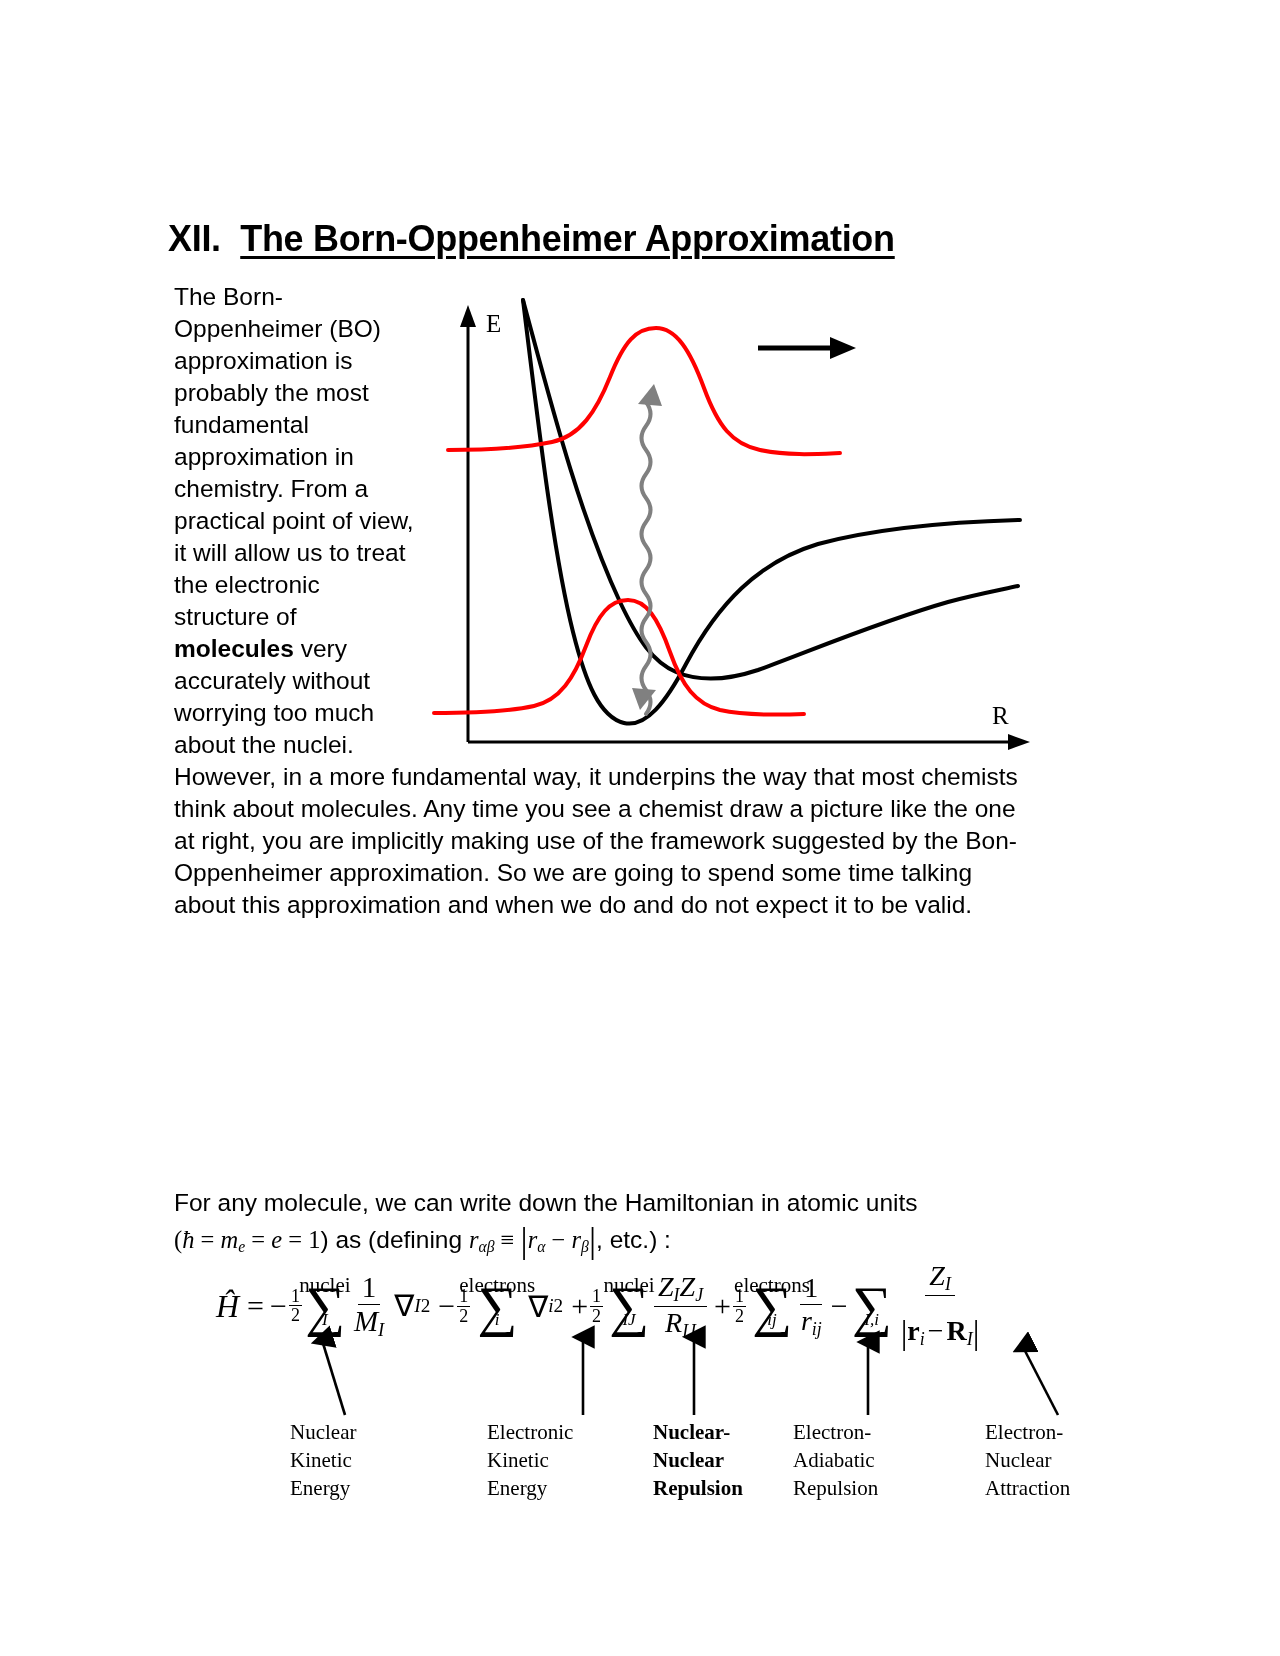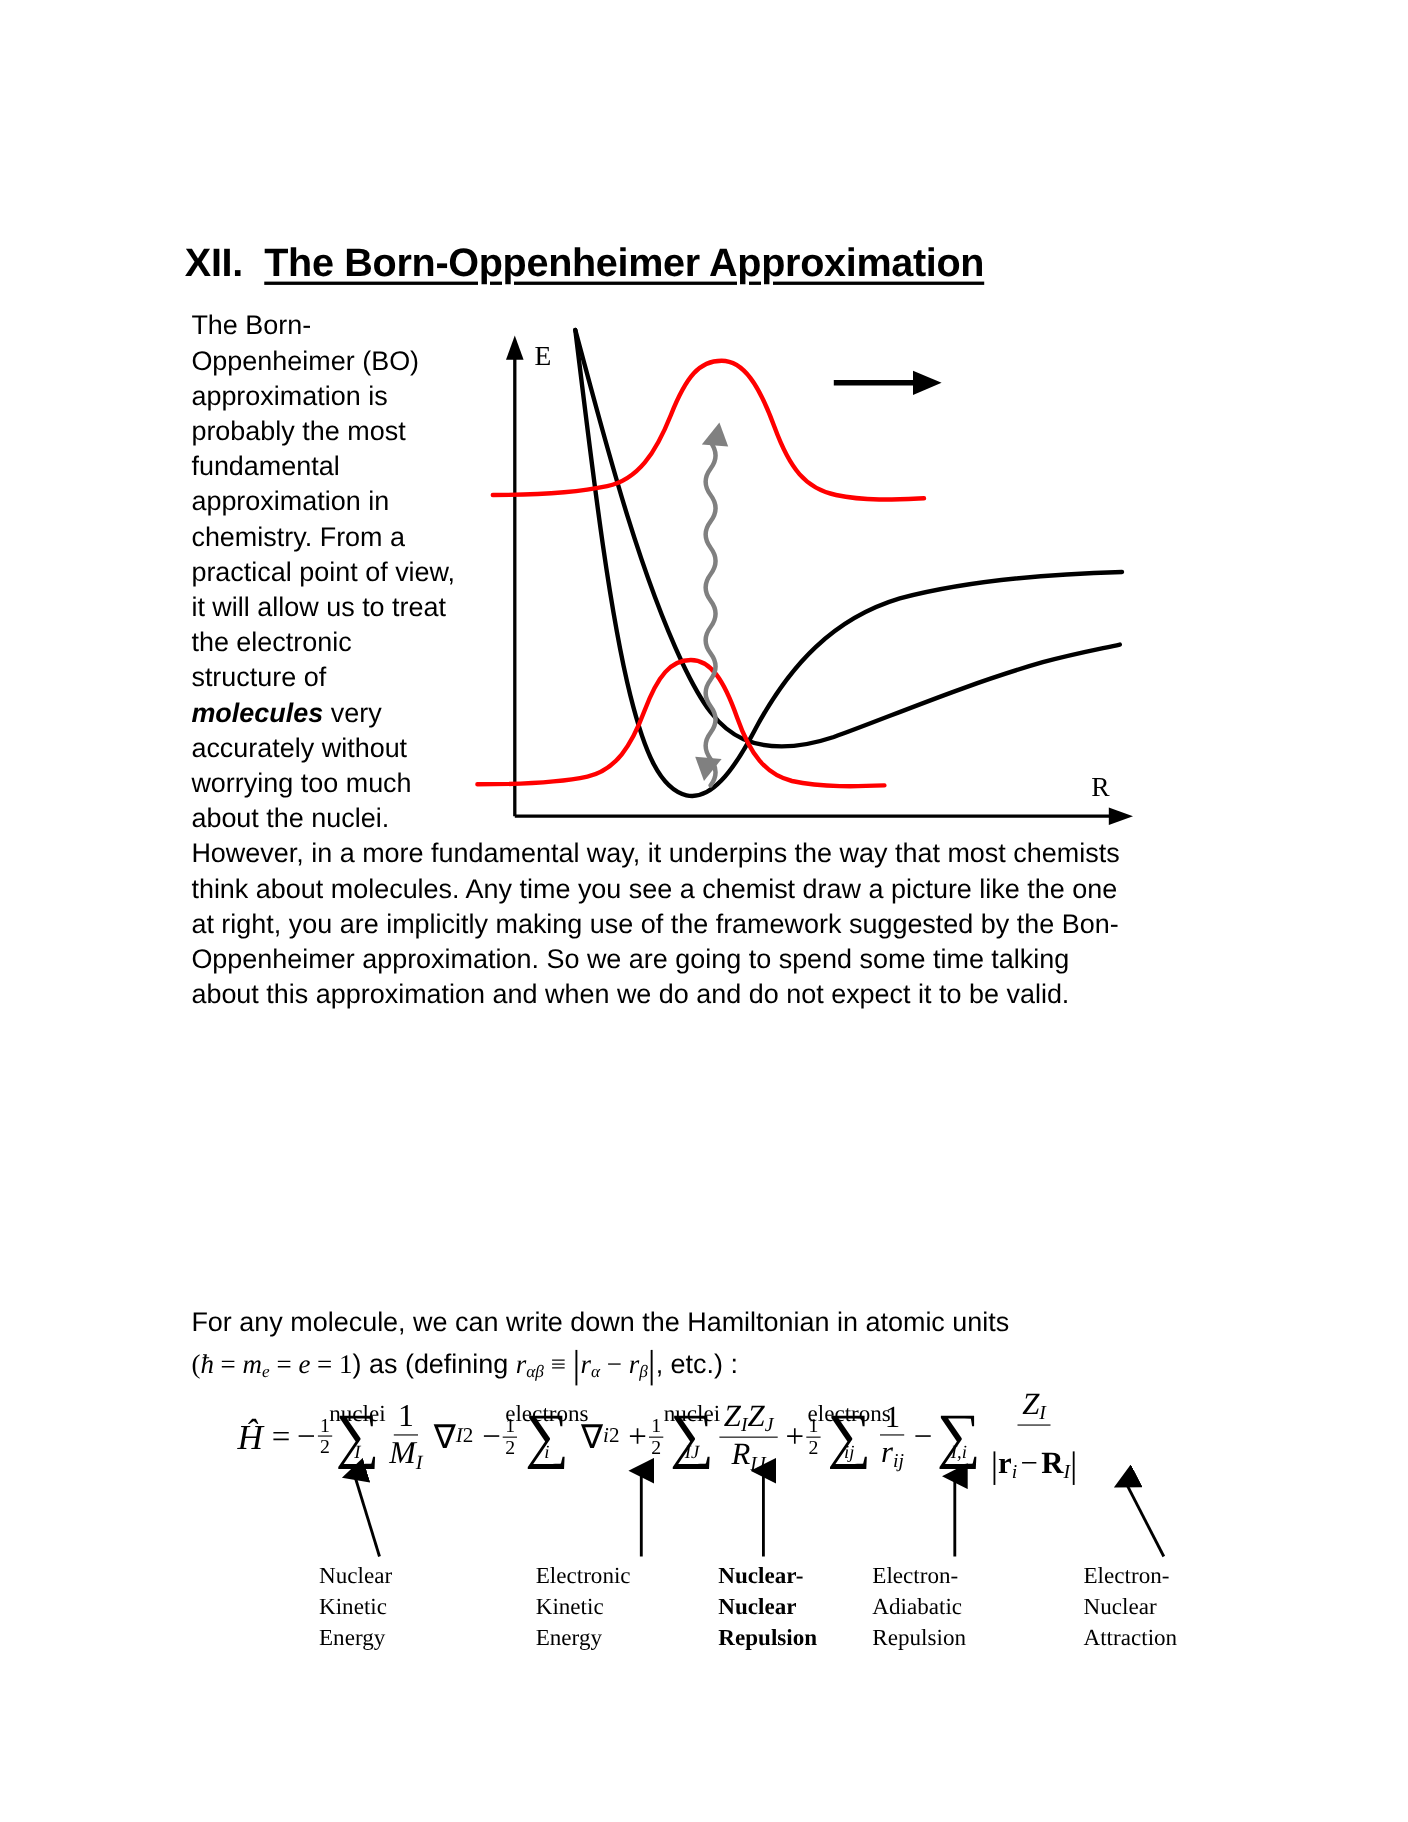--- a/index.html
+++ b/index.html
@@ -56,21 +56,20 @@
   }
   #figure-float {
     float: right;
     width: 604px;
     height: 470px;
     shape-outside: inset(0);
     margin: 0 0 0 10px;
   }
   .bold-italic {
     font-weight: bold;
-    font-style: italic;
   }
 
   
   #pec-figure {
     position: absolute;
     left: 428px;
     top: 272px;
     width: 612px;
     height: 480px;
   }

